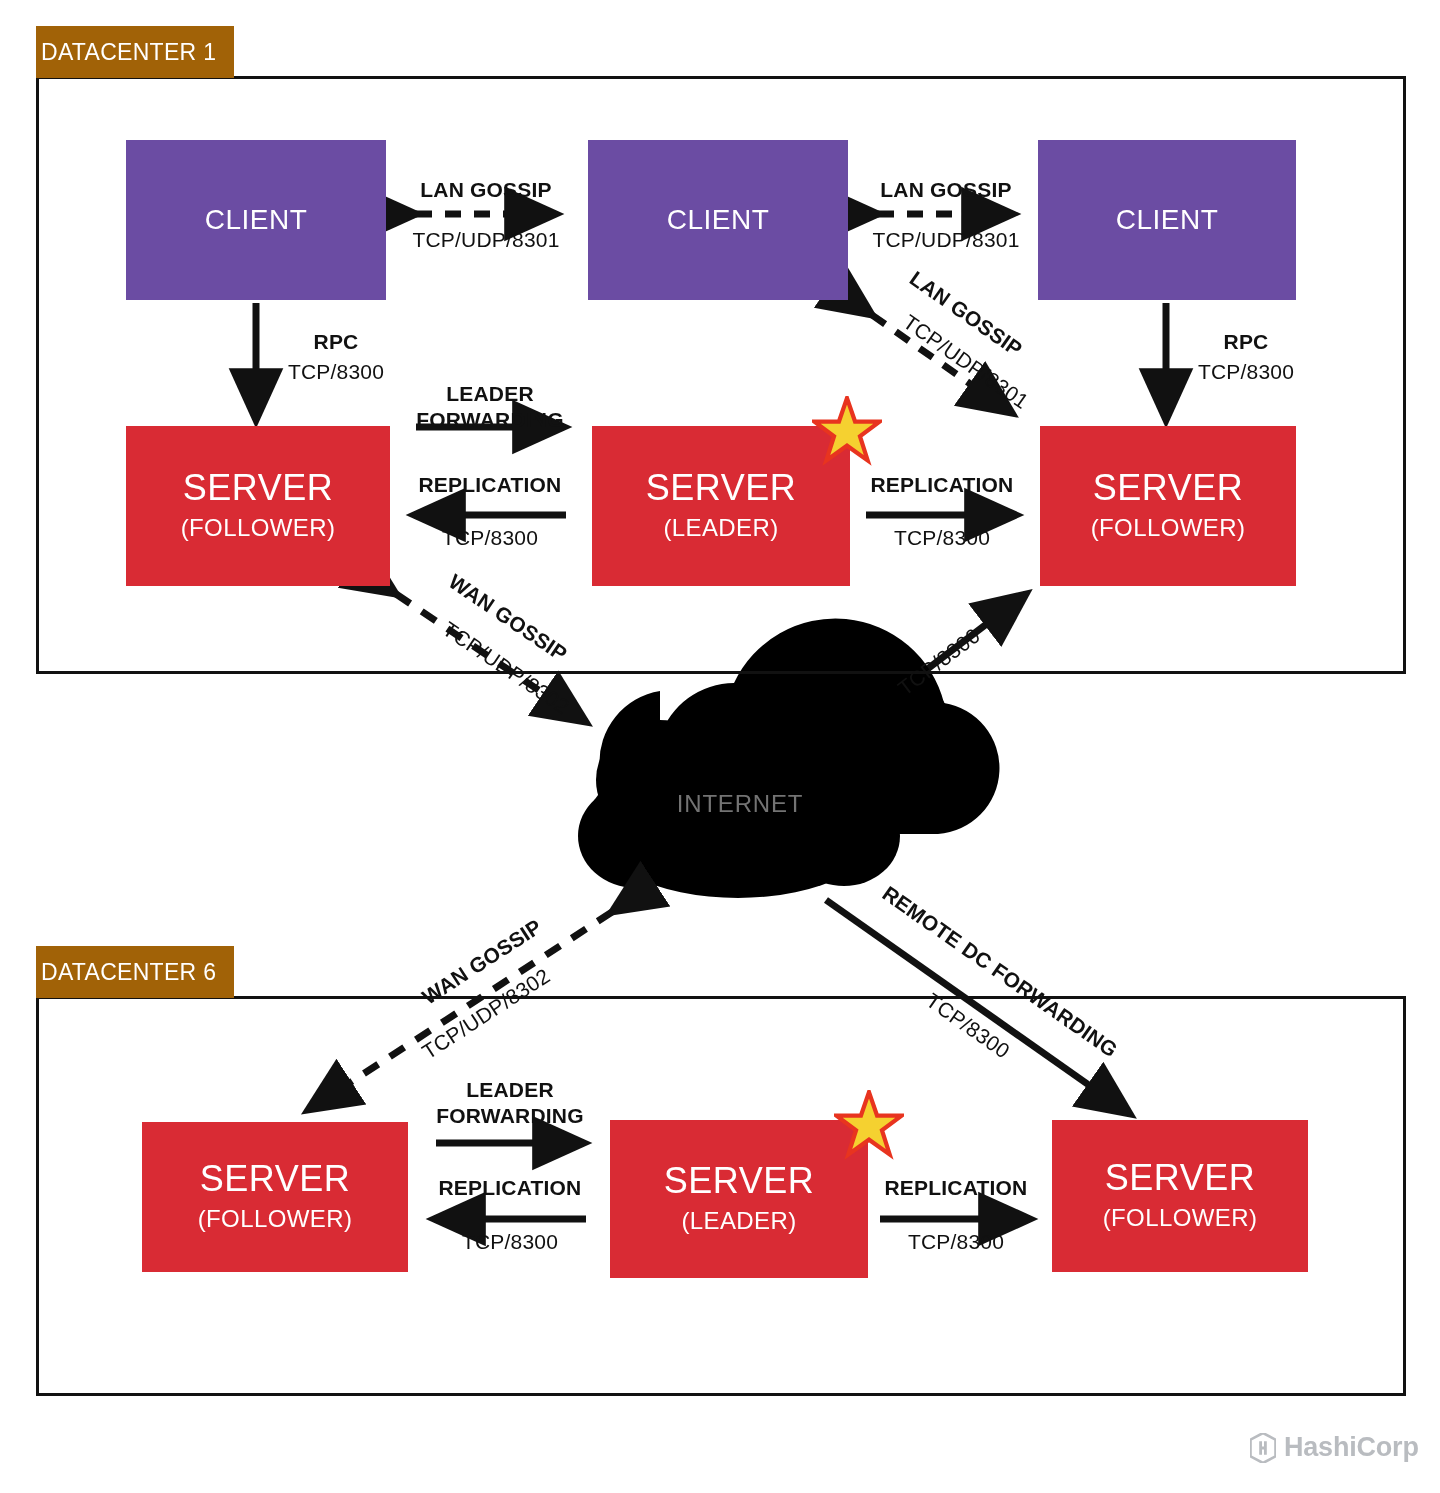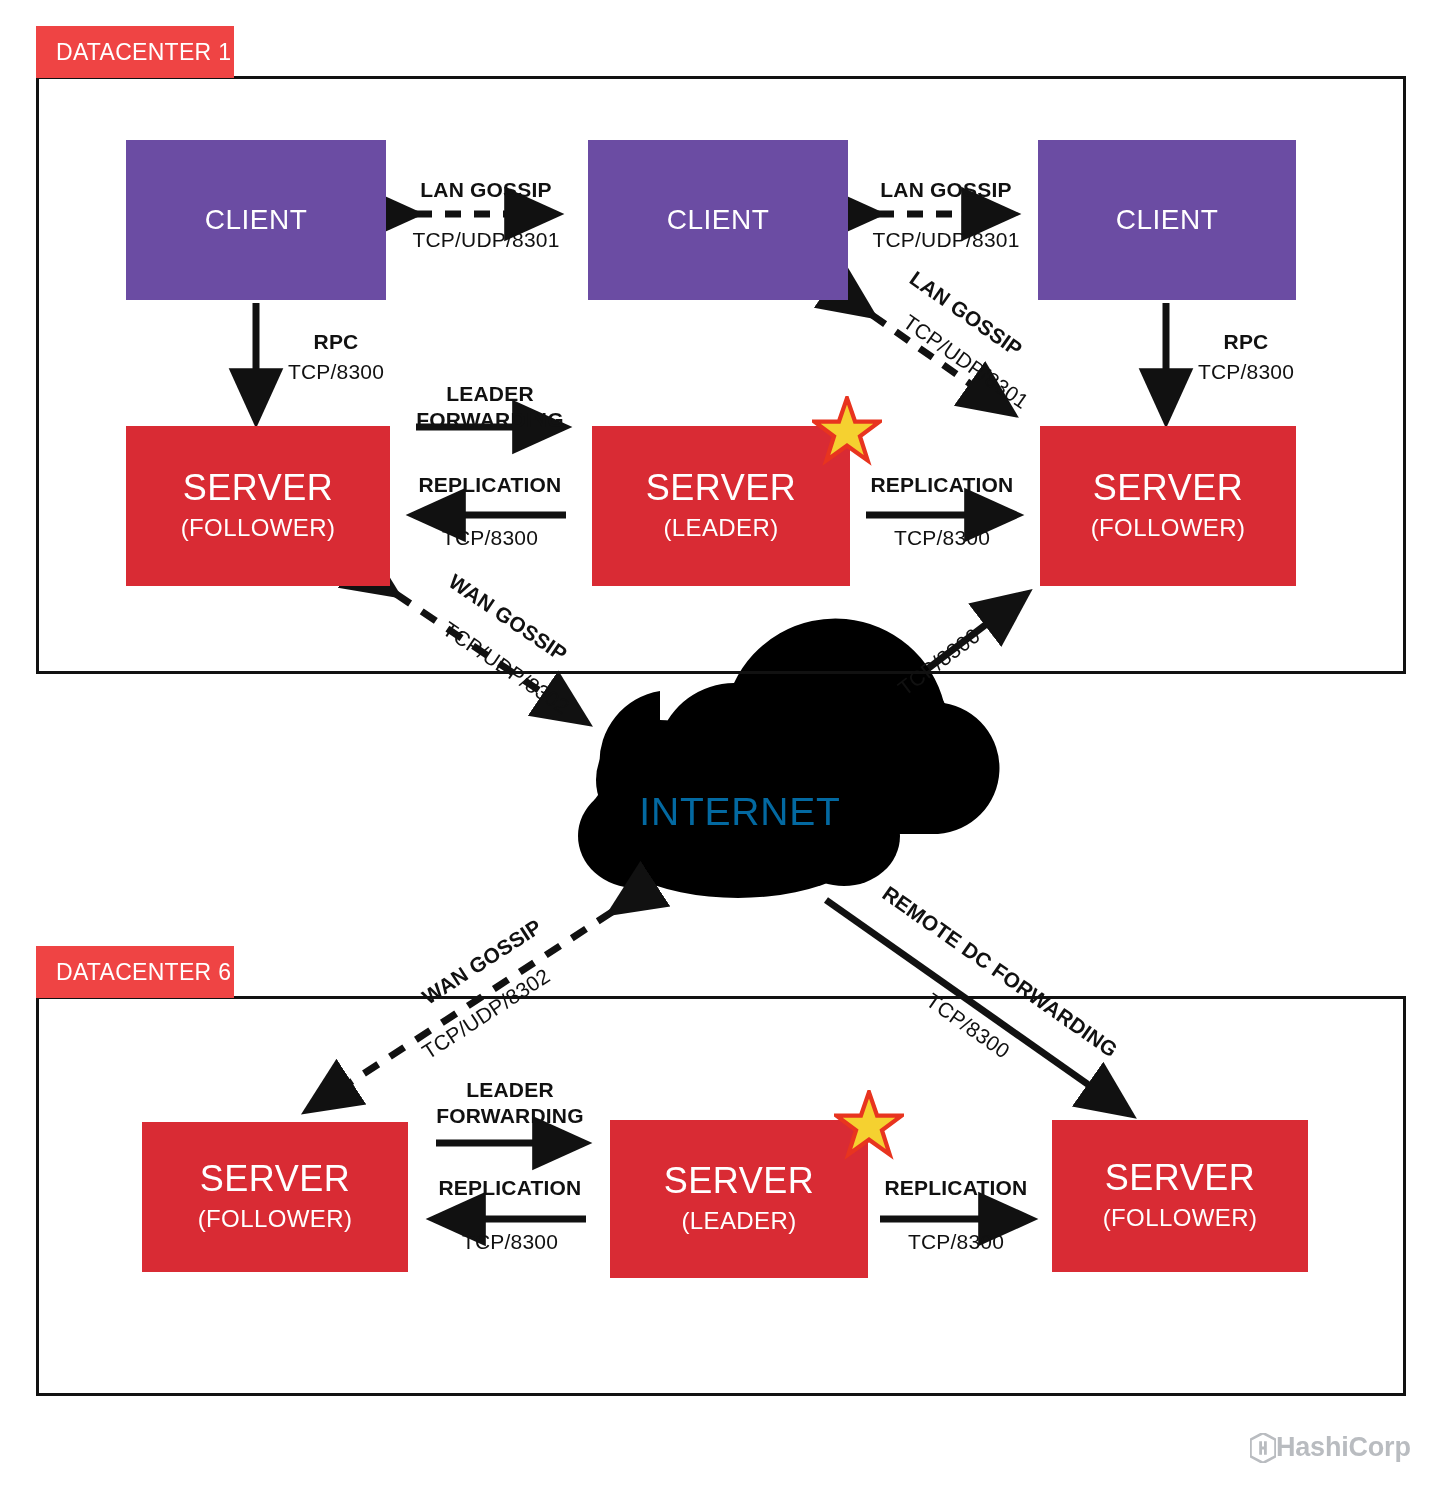--- a/index.html
+++ b/index.html
@@ -17,25 +17,25 @@
   }
   
   .dc-frame{
     position:absolute;
     border:3px solid #111111;
     background:transparent;
     box-sizing:border-box;
   }
   .dc-tab{
     position:absolute;
-    background:#ef4444;
+    background:#a16207;
     color:#ffffff;
     display:flex;
     align-items:center;
-    padding-left:20px;
+    padding-left:5px;
     box-sizing:border-box;
     letter-spacing:0.3px;
   }
   .dc-tab span{
     font-size:23px;
     font-weight:400;
     color:#ffffff;
     white-space:nowrap;
   }
   
@@ -86,33 +86,33 @@
   
   #wires{
     position:absolute;
     left:0;top:0;
     width:1440px;height:1493px;
     pointer-events:none;
   }
   
   .cloud-label{
     position:absolute;
-    color:#0369a1;
-    font-size:39px;
+    color:#737373;
+    font-size:24px;
     letter-spacing:0.8px;
     font-weight:400;
     text-align:center;
     width:260px;
   }
   
   .logo{
     position:absolute;
     display:flex;
     align-items:center;
-    gap:0;
+    gap:8px;
   }
   .logo .wordmark{
     font-size:27px;
     color:#B9BCC0;
     font-weight:bold;
     letter-spacing:-0.2px;
   }
 </style>
 </head>
 <body>

